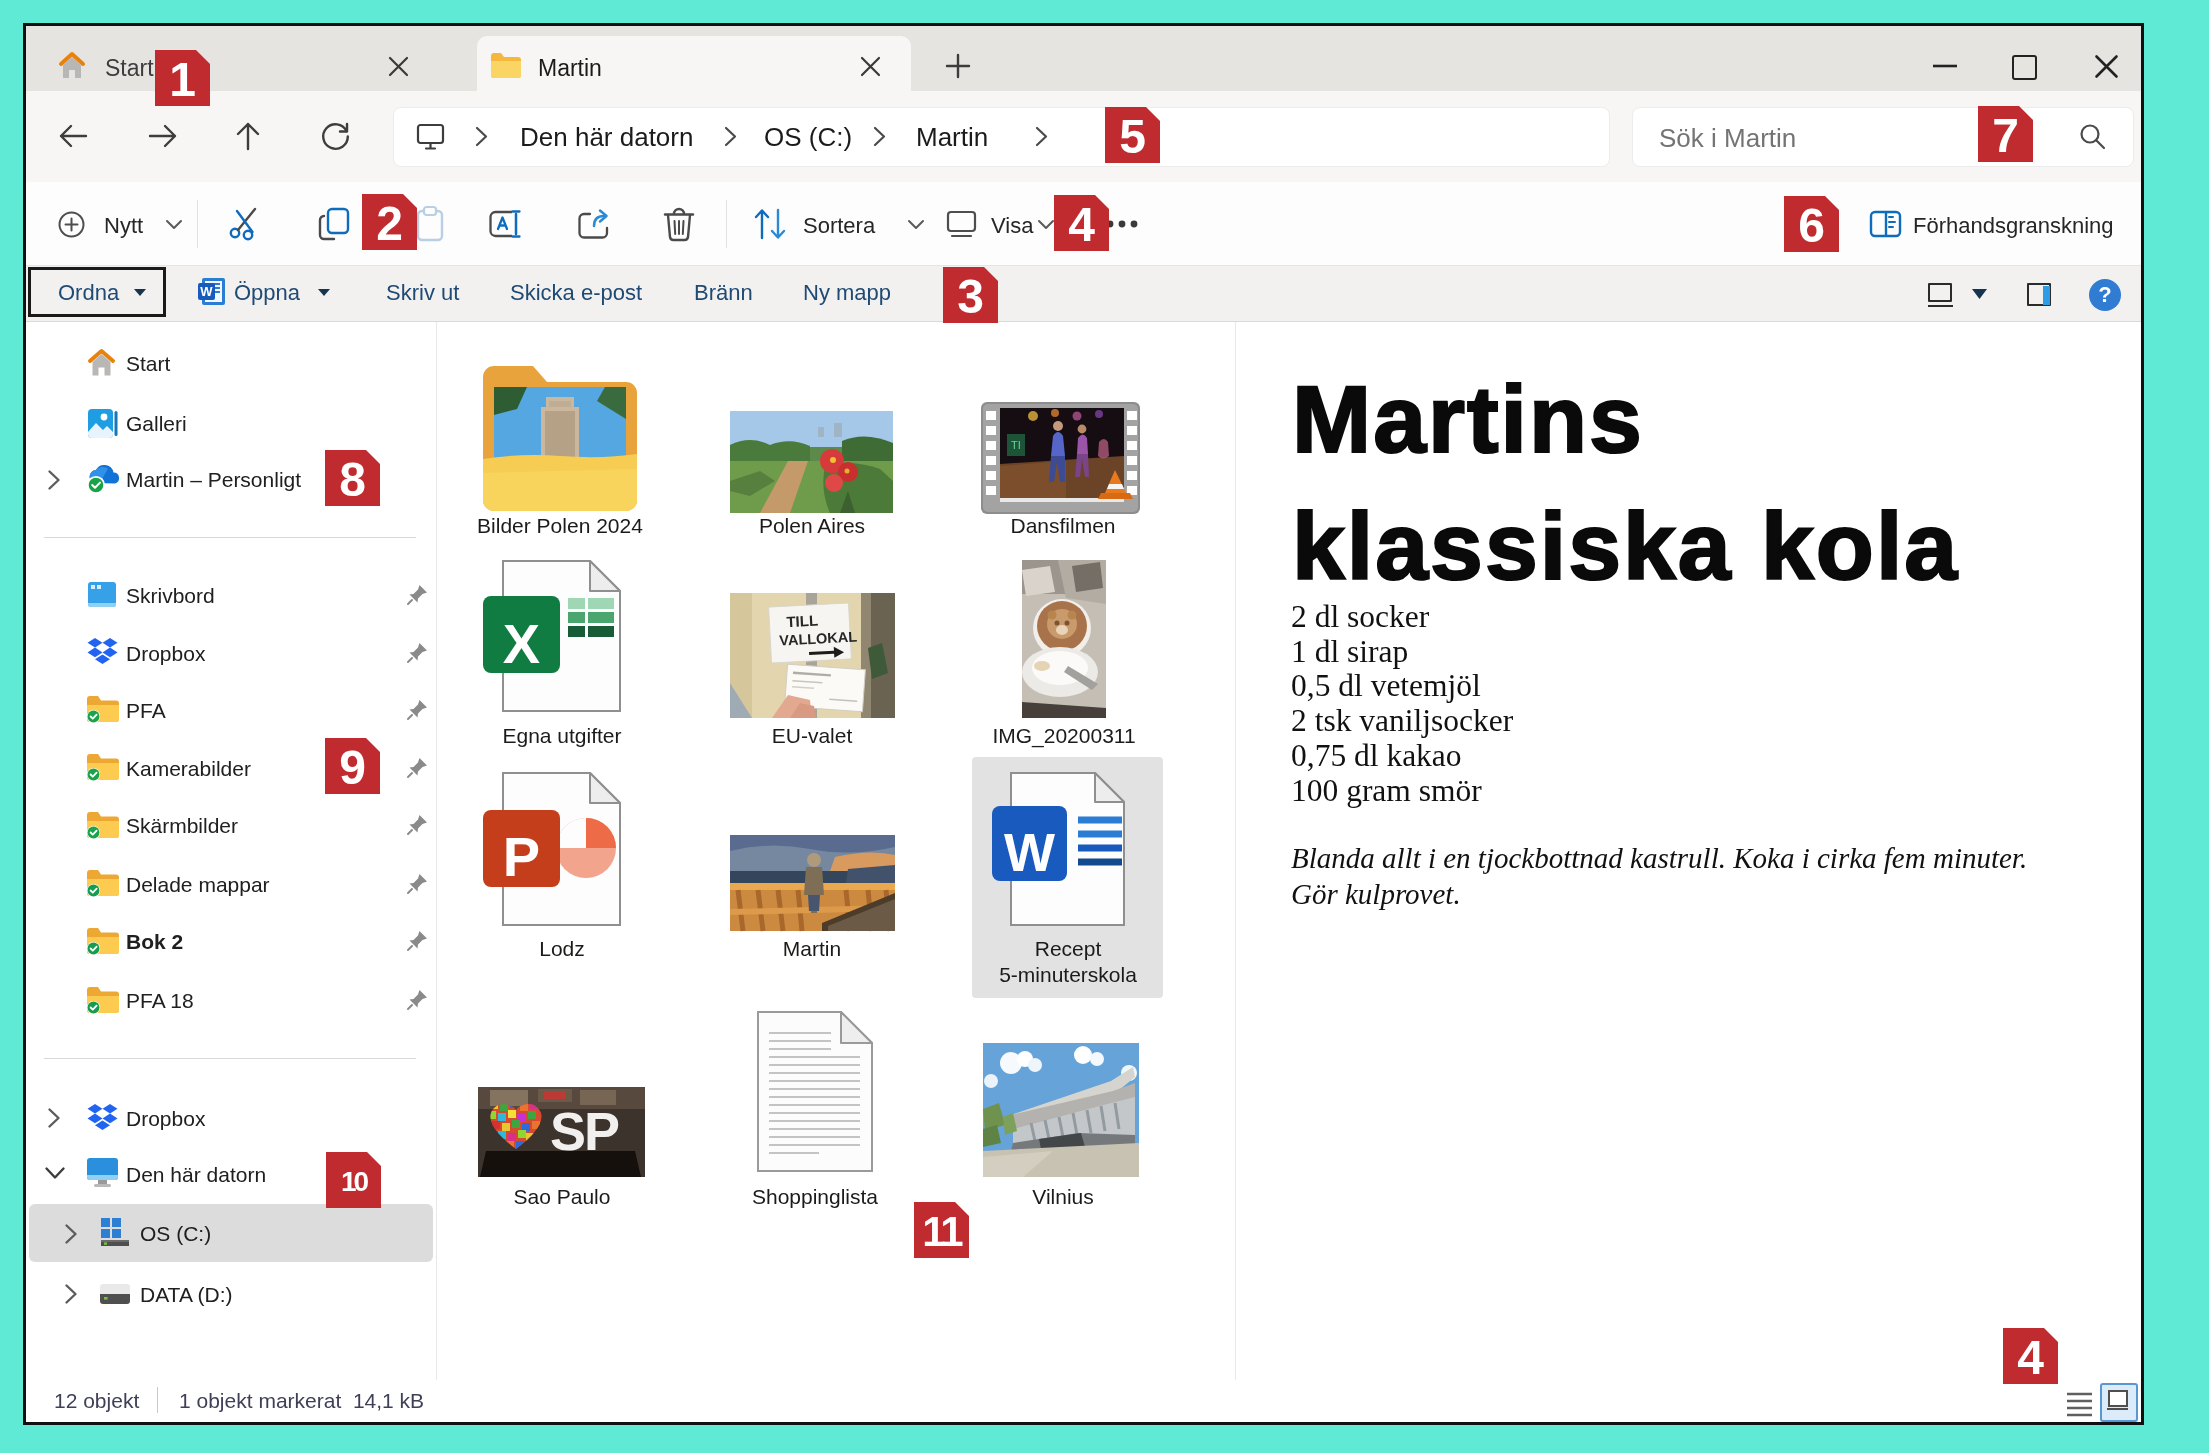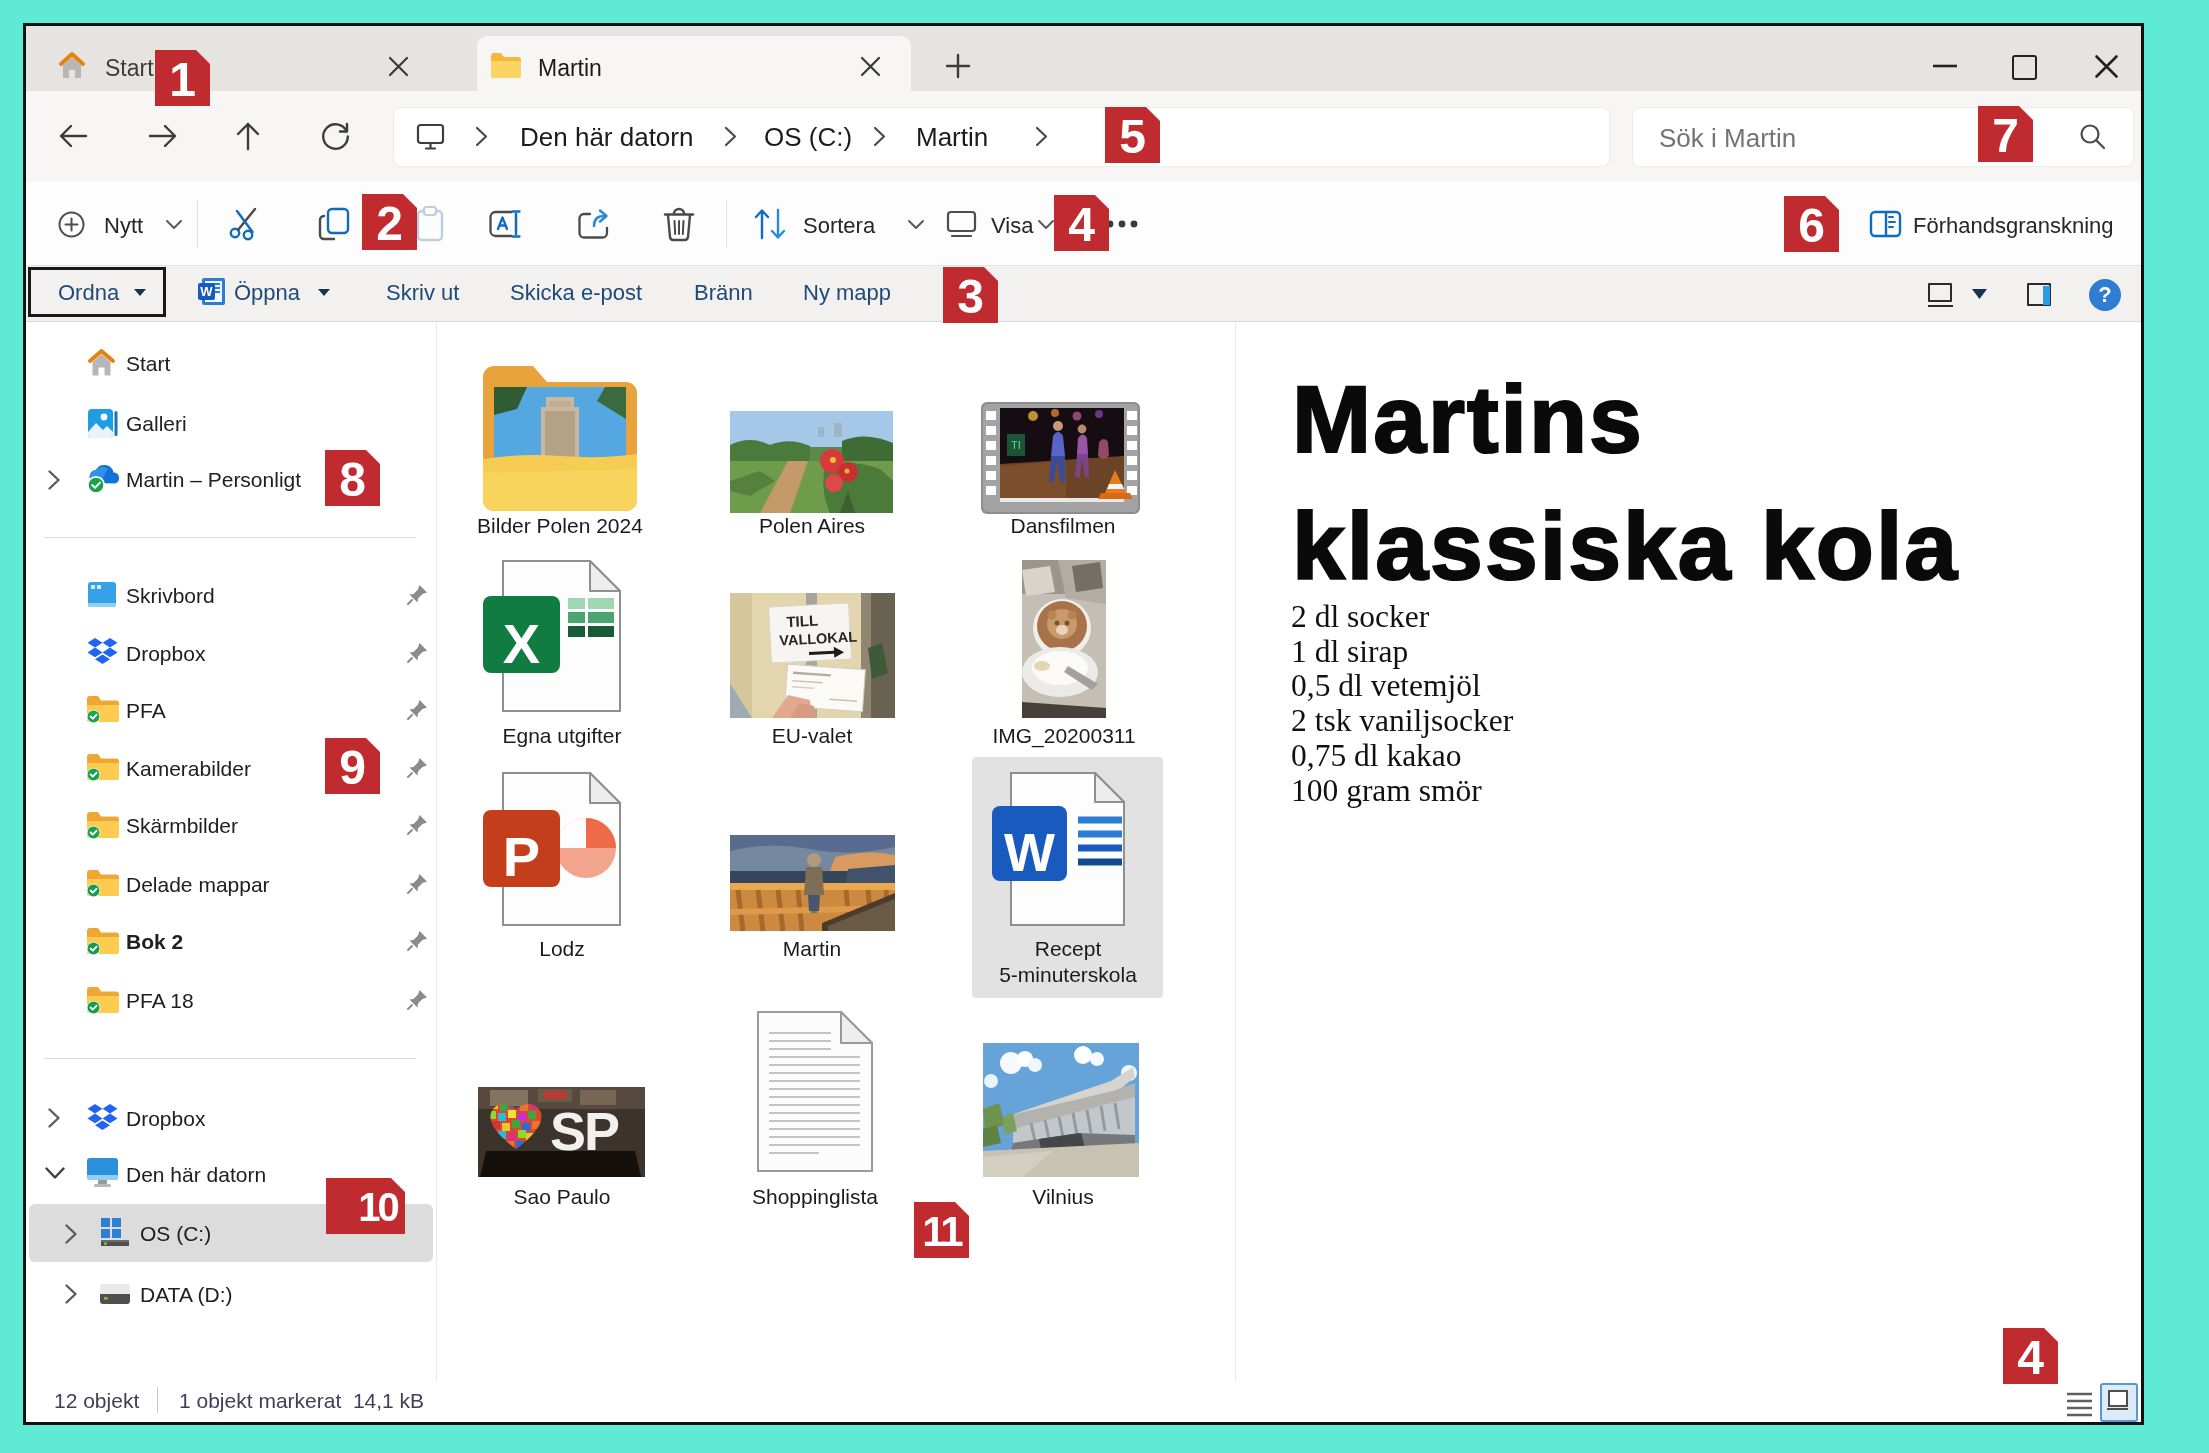--- a/index.html
+++ b/index.html
@@ -640,36 +640,37 @@
     <path d="M0 108 L156 100 L156 134 L0 134 Z" fill="#c8c2b2"></path>
     <path d="M0 114 L70 108 L40 134 L0 134 Z" fill="#d4cec0"></path>
     <path d="M0 66 L16 60 L22 82 L2 88 Z" fill="#6f934e"></path>
     <path d="M0 86 L14 82 L18 100 L0 104 Z" fill="#5f8344"></path>
     <path d="M20 74 L30 70 L34 88 L22 92 Z" fill="#7da05a"></path>
   </svg>
   <div class="lbl" style="left:963px;top:1184px;width:200px;">Vilnius</div>
 
   <div class="t" style="left:1292px;top:356px;font-size:95px;font-weight:bold;color:#0a0a0a;line-height:127px;letter-spacing:2px;-webkit-text-stroke:2.2px #0a0a0a;">Martins<br>klassiska kola</div>
   <div class="t" style="left:1291px;top:600px;font-family:'Liberation Serif',serif;font-size:31.5px;color:#111;line-height:34.7px;">2 dl socker<br>1 dl sirap<br>0,5 dl vetemjöl<br>2 tsk vaniljsocker<br>0,75 dl kakao<br>100 gram smör</div>
+  <div class="t" style="left:1291px;top:840px;font-family:'Liberation Serif',serif;font-size:29px;font-style:italic;color:#111;line-height:36px;">Blanda allt i en tjockbottnad kastrull. Koka i cirka fem minuter.<br>Gör kulprovet.</div>
 
   <div class="t" style="left:54px;top:1389px;font-size:21px;color:#3f3f58;">12 objekt</div>
   <div class="abs" style="left:157px;top:1387px;width:1px;height:26px;background:#c9c9c9;"></div>
   <div class="t" style="left:179px;top:1389px;font-size:21px;color:#3f3f58;">1 objekt markerat&nbsp; 14,1 kB</div>
   <svg class="abs" style="left:2066px;top:1392px;" width="27" height="24" viewBox="0 0 27 24">
     <path d="M1 2 L26 2 M1 9 L26 9 M1 16 L26 16 M1 23 L26 23" stroke="#5f5f5f" stroke-width="2.6"></path>
   </svg>
   <div class="abs" style="left:2100px;top:1383px;width:34px;height:35px;background:#dcebf9;border:2px solid #5a96d2;border-radius:3px;"></div>
   <div class="abs" style="left:2108px;top:1390px;width:16px;height:13px;border:2.6px solid #4f4f4f;background:#fff;"></div>
   <div class="abs" style="left:2107px;top:1408px;width:21px;height:0;border-top:2.6px solid #4f4f4f;"></div>
 
   <div class="tag" style="left:155px;top:50px;">1</div>
   <div class="tag" style="left:362px;top:194px;">2</div>
   <div class="tag" style="left:943px;top:267px;">3</div>
   <div class="tag" style="left:1054px;top:195px;">4</div>
   <div class="tag" style="left:1105px;top:107px;">5</div>
   <div class="tag" style="left:1784px;top:196px;">6</div>
   <div class="tag" style="left:1978px;top:106px;">7</div>
   <div class="tag" style="left:325px;top:450px;">8</div>
   <div class="tag" style="left:325px;top:738px;">9</div>
-  <div class="tag" style="left:326px;top:1178px;font-size:40px;letter-spacing:-3px;padding-left:24px;">10</div>
+  <div class="tag" style="left:326px;top:1152px;font-size:28px;letter-spacing:-3px;">10</div>
   <div class="tag" style="left:914px;top:1202px;font-size:42px;letter-spacing:-3px;">11</div>
   <div class="tag" style="left:2003px;top:1328px;">4</div>
 </div>
 
 </body></html>

